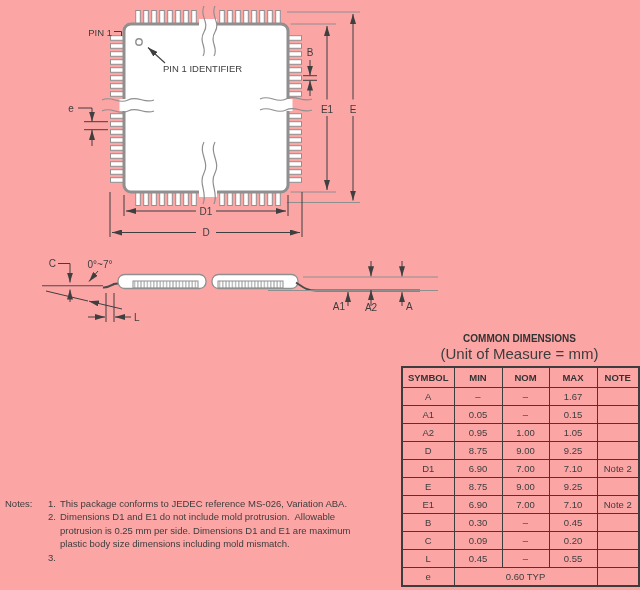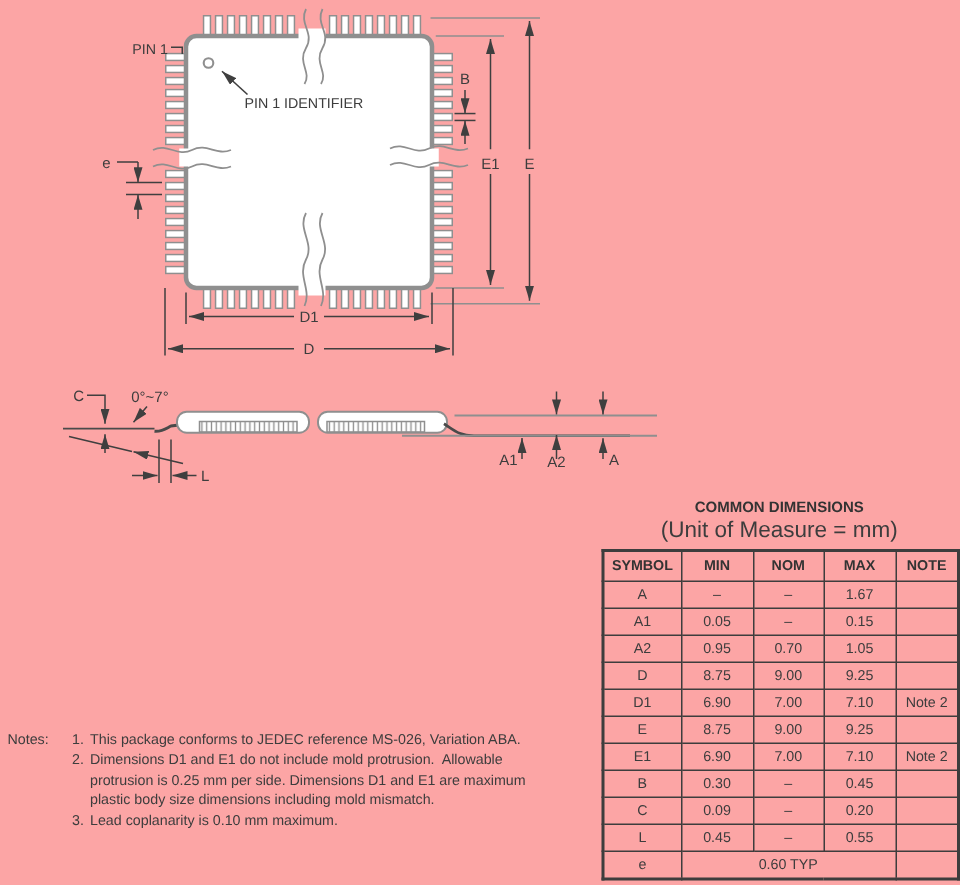--- a/index.html
+++ b/index.html
@@ -16,21 +16,21 @@
   .tbl-sub{font-size:15px;text-align:center;margin-top:1px;color:#3d3d3d;}
   table.dim{border-collapse:collapse;margin-top:4px;width:237px;table-layout:fixed;}
   table.dim th,table.dim td{border:1px solid #3d3d3d;text-align:center;
       font-size:9.5px;padding:0;color:#3d3d3d;}
   table.dim{border:2px solid #3d3d3d;}
   table.dim th{height:19px;font-weight:bold;color:#333;}
   table.dim td{height:17px;}
   .c-sym{width:52px;} .c-min{width:48px;} .c-nom{width:47px;} .c-max{width:48px;} .c-note{width:42px;}
 
   
-  .notes{position:absolute;left:5px;top:487px;width:392px;font-size:9.5px;
+  .notes{position:absolute;left:5px;top:497px;width:392px;font-size:9.5px;
          line-height:13.4px;display:flex;}
   .notes-label{width:43px;flex:0 0 43px;}
   .note-item{display:flex;}
   .note-num{width:12px;flex:0 0 12px;}
   .note-text{white-space:pre-wrap;}
 </style>
 </head>
 <body>
 
 <div class="sheet">
@@ -231,21 +231,21 @@
       <tr>
         <td>A1</td>
         <td>0.05</td>
         <td>–</td>
         <td>0.15</td>
         <td></td>
       </tr>
       <tr>
         <td>A2</td>
         <td>0.95</td>
-        <td>0.70</td>
+        <td>1.00</td>
         <td>1.05</td>
         <td></td>
       </tr>
       <tr>
         <td>D</td>
         <td>8.75</td>
         <td>9.00</td>
         <td>9.25</td>
         <td></td>
       </tr>
@@ -308,18 +308,17 @@
       <div class="note-text">This package conforms to JEDEC reference MS-026, Variation ABA.</div>
     </div>
     <div class="note-item">
       <div class="note-num">2.</div>
       <div class="note-text">Dimensions D1 and E1 do not include mold protrusion.  Allowable
 protrusion is 0.25 mm per side. Dimensions D1 and E1 are maximum
 plastic body size dimensions including mold mismatch.</div>
     </div>
     <div class="note-item">
       <div class="note-num">3.</div>
-      <div class="note-text">Lead coplanarity is 0.10 mm maximum.</div>
     </div>
   </div>
 </div>
 
 </div>
 
 </body></html>

